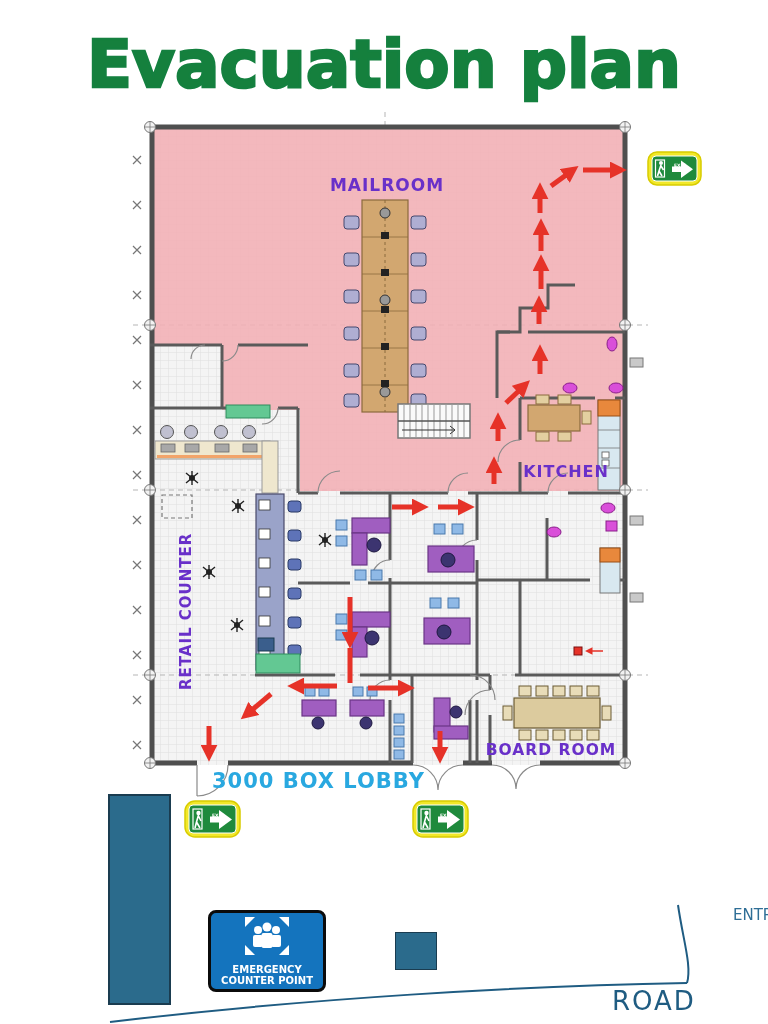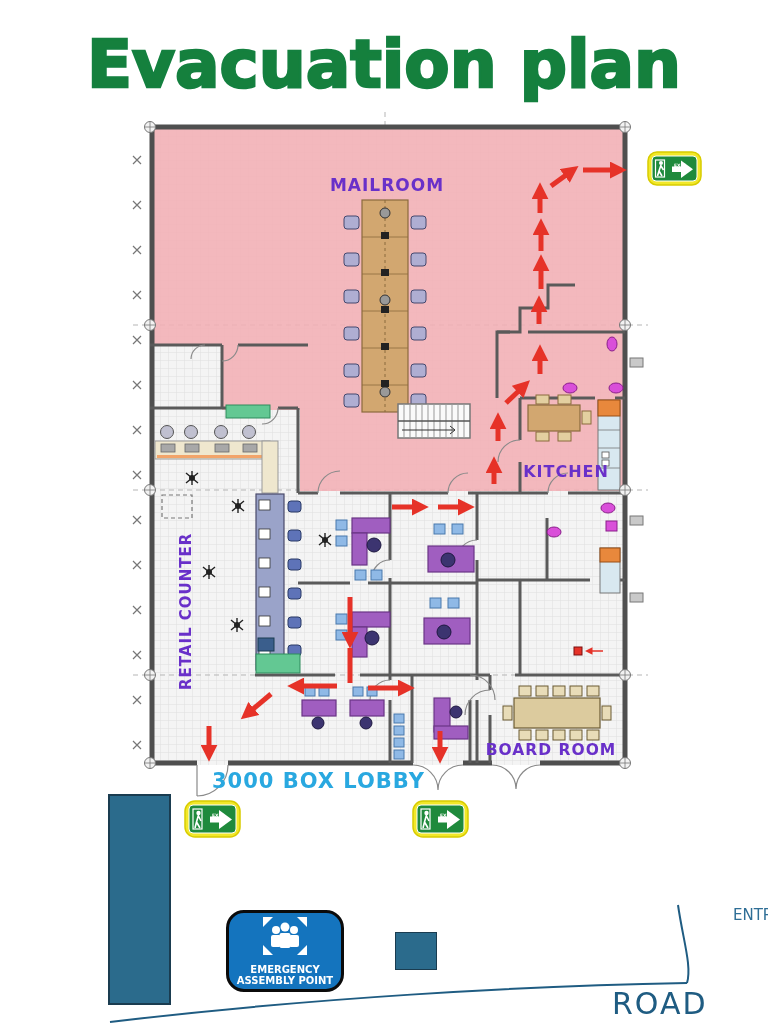--- a/index.html
+++ b/index.html
@@ -5,26 +5,26 @@
   html,body{margin:0;padding:0;background:#fff;}
   #page{position:relative;width:768px;height:1024px;background:#ffffff;overflow:hidden;
         font-family:"DejaVu Sans","Liberation Sans",sans-serif;}
   #title{position:absolute;left:0;top:26px;width:768px;text-align:center;
          font-size:66px;font-weight:800;letter-spacing:0px;color:#15803d;
          -webkit-text-stroke:2.5px #14803F;text-stroke:2.5px #14803F;}
   #plan-svg{position:absolute;left:0;top:0;}
   .sitebar{position:absolute;background:#2B6B8C;border:2px solid #1A3C50;box-sizing:border-box;}
   #teal-bar{left:108px;top:794px;width:63px;height:211px;}
   #teal-square{left:395px;top:932px;width:42px;height:38px;border-width:1px;}
-  #assembly-sign{position:absolute;left:226px;top:910px;width:118px;height:82px;
-                 background:#1474BE;border:3px solid #0b0b0b;border-radius:18px;
+  #assembly-sign{position:absolute;left:208px;top:910px;width:118px;height:82px;
+                 background:#1474BE;border:3px solid #0b0b0b;border-radius:8px;
                  box-sizing:border-box;text-align:center;}
   #assembly-sign .txt{color:#fff;font-weight:bold;font-size:10px;line-height:11px;margin-top:1px;}
   #entrance-text{position:absolute;left:733px;top:906px;font-size:15px;color:#2E6E96;white-space:nowrap;}
-  #road-text{position:absolute;left:612px;top:986px;font-size:30px;color:#1F5C82;letter-spacing:2px;}
+  #road-text{position:absolute;left:612px;top:986px;font-size:26px;color:#1F5C82;letter-spacing:2px;}
 </style>
 </head>
 <body>
 
 <div id="page">
 
   <div id="title">Evacuation plan</div>
 
   <svg id="plan-svg" width="768" height="1024" viewBox="0 0 768 1024">
     <defs>
@@ -407,20 +407,20 @@
         <circle cx="47" cy="17" r="4"></circle>
           <rect x="42" y="22" width="10" height="12" rx="2"></rect>
         <circle cx="65" cy="17" r="4"></circle>
           <rect x="60" y="22" width="10" height="12" rx="2"></rect>
         <circle cx="56" cy="14" r="4.5"></circle>
           <rect x="50.5" y="20" width="11" height="15" rx="2"></rect>
       </g>
     </svg>
     <div class="txt">
       <div>EMERGENCY</div>
-      <div>ASSEMBLY POINT</div>
+      <div>COUNTER POINT</div>
     </div>
   </div>
 
   <div id="entrance-text">ENTR</div>
   <div id="road-text">ROAD</div>
 
 </div>
 
 </body></html>

